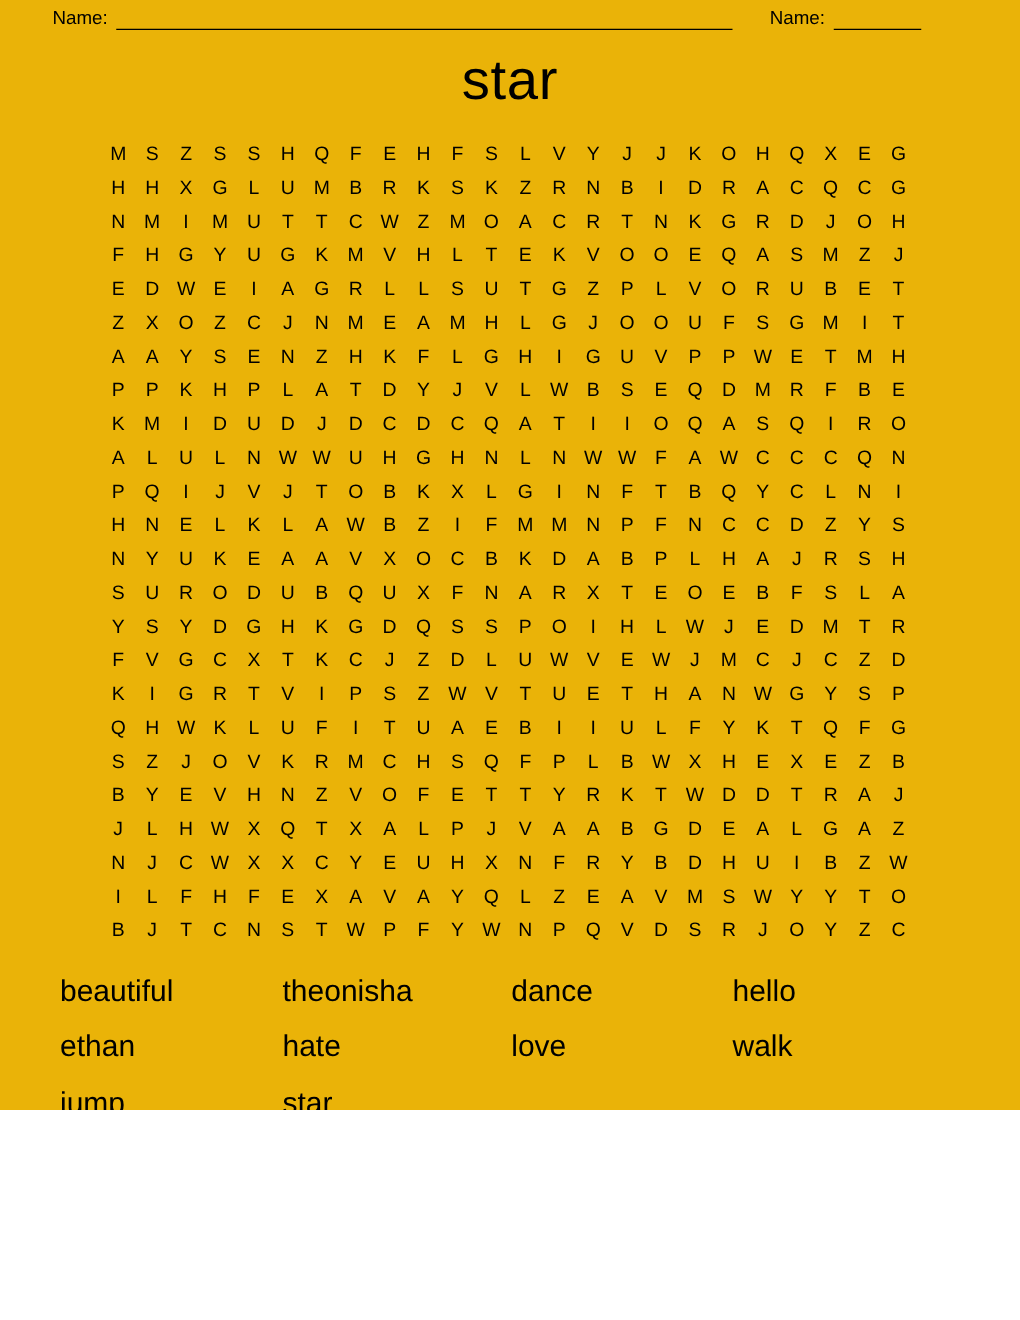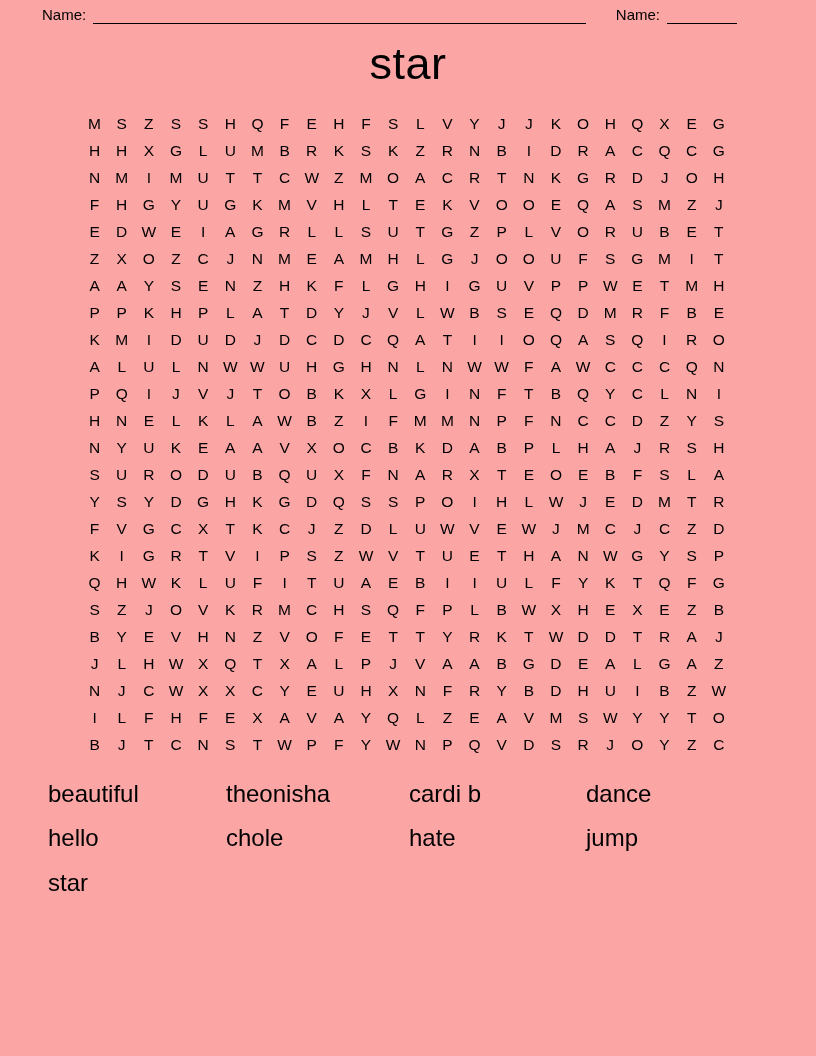--- a/index.html
+++ b/index.html
@@ -1,21 +1,21 @@
 <!DOCTYPE html>
 <html><head>
 <meta charset="utf-8">
 <style>
   * { margin: 0; padding: 0; box-sizing: border-box; }
   html, body { background: #ffffff; }
   .page {
     position: relative;
     width: 816px;
-    height: 1056px;
-    background: #fca5a5;
+    height: 888px;
+    background: #eab308;
     font-family: "Liberation Sans", sans-serif;
     color: #000000;
     overflow: hidden;
   }
   
   .header-row {
     position: absolute;
     top: 6px;
     left: 42px;
     width: 695px;
@@ -661,22 +661,23 @@
       <div class="cell">J</div>
       <div class="cell">O</div>
       <div class="cell">Y</div>
       <div class="cell">Z</div>
       <div class="cell">C</div>
     </div>
 
   <div class="word-list">
       <div class="word">beautiful</div>
       <div class="word">theonisha</div>
-      <div class="word">cardi b</div>
       <div class="word">dance</div>
       <div class="word">hello</div>
-      <div class="word">chole</div>
+      <div class="word">ethan</div>
       <div class="word">hate</div>
+      <div class="word">love</div>
+      <div class="word">walk</div>
       <div class="word">jump</div>
       <div class="word">star</div>
     </div>
 
 </div>
 
 </body></html>

